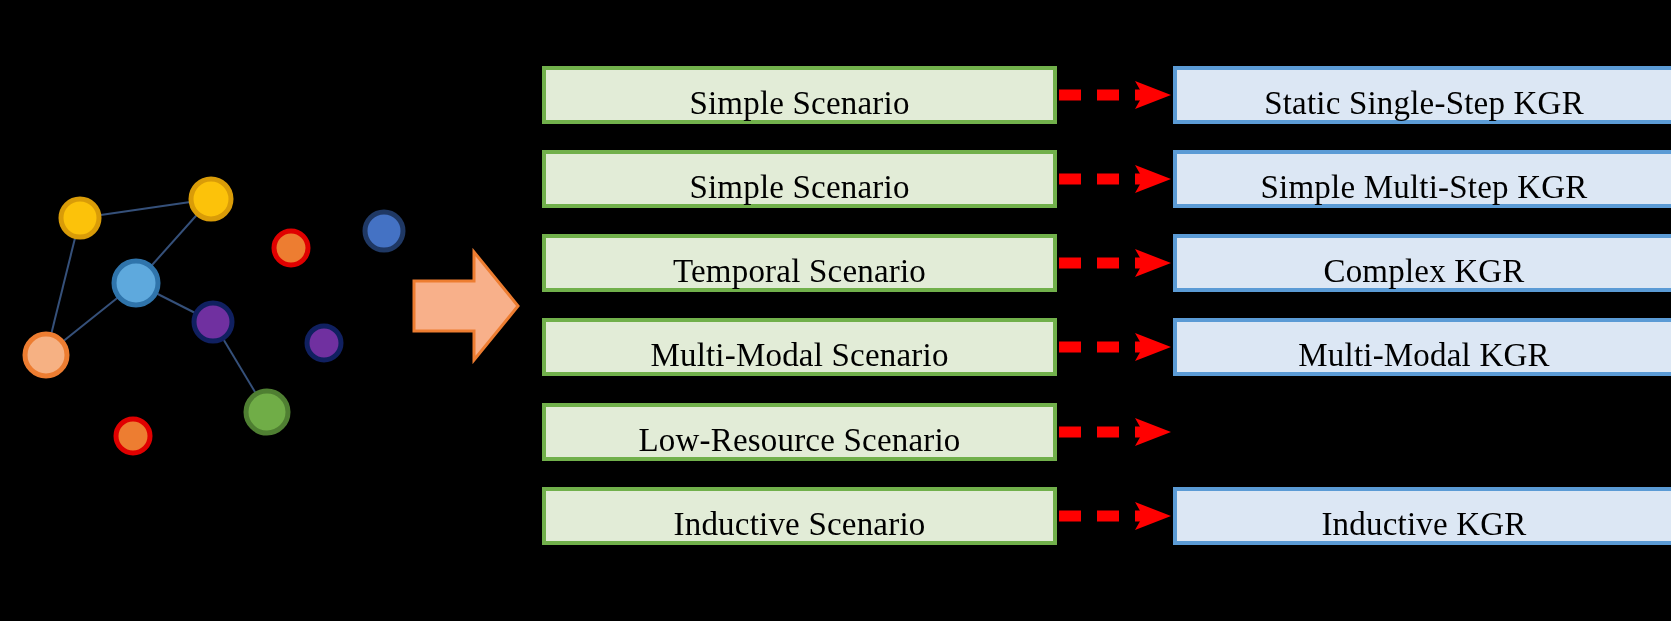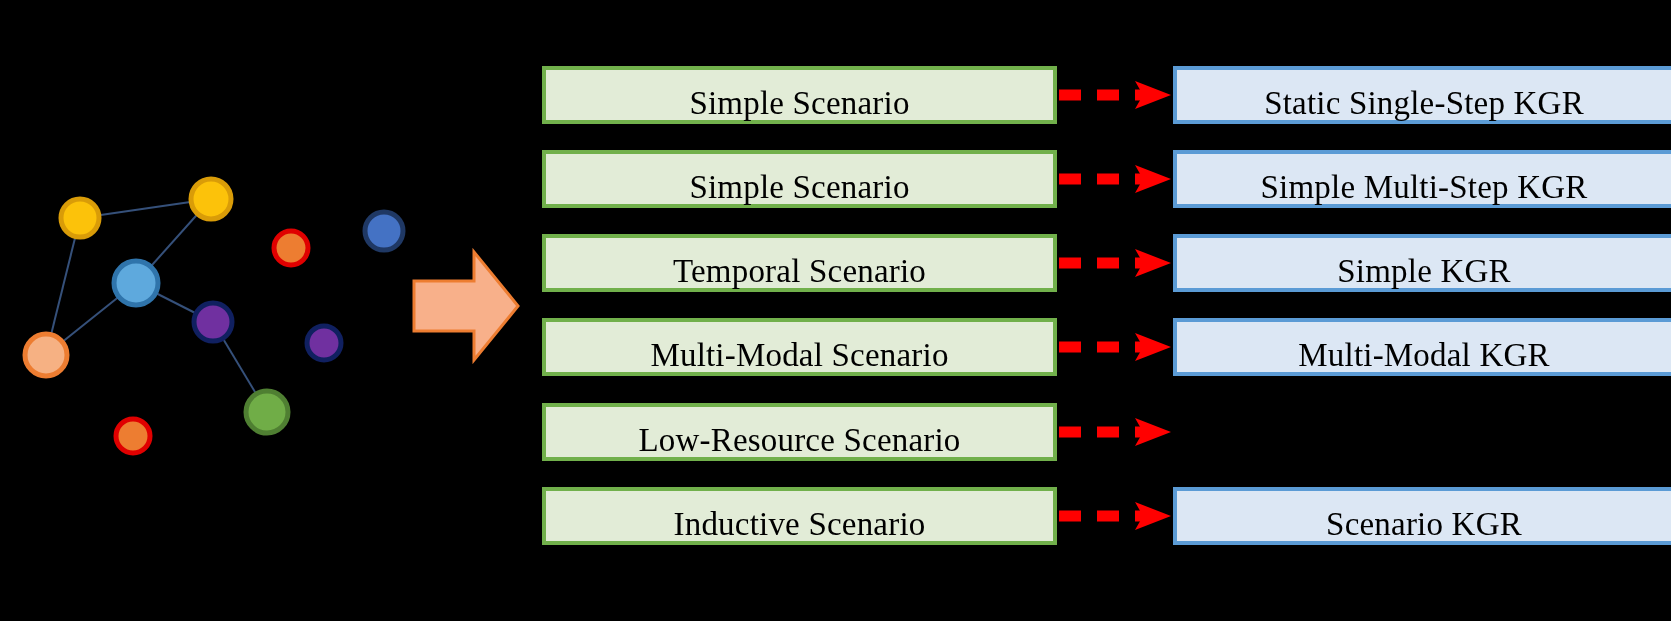--- a/index.html
+++ b/index.html
@@ -169,21 +169,21 @@
       </div>
       <div class="row" style="top: 234px;">
         <div class="scn-box">
           <span>Temporal Scenario</span>
         </div>
         <div class="dashed-arrow"><svg width="118" height="30" viewBox="0 0 118 30">
             <line x1="2" y1="15" x2="86" y2="15" stroke="#ff0000" stroke-width="11" stroke-dasharray="22,16"></line>
             <polygon points="78,1 114,15 78,29 86,15" fill="#ff0000"></polygon>
           </svg></div>
         <div class="kgr-box">
-          <span>Simple KGR</span>
+          <span>Complex KGR</span>
         </div>
       </div>
       <div class="row" style="top: 318px;">
         <div class="scn-box">
           <span>Multi-Modal Scenario</span>
         </div>
         <div class="dashed-arrow"><svg width="118" height="30" viewBox="0 0 118 30">
             <line x1="2" y1="15" x2="86" y2="15" stroke="#ff0000" stroke-width="11" stroke-dasharray="22,16"></line>
             <polygon points="78,1 114,15 78,29 86,15" fill="#ff0000"></polygon>
           </svg></div>
@@ -202,18 +202,18 @@
       </div>
       <div class="row" style="top: 487px;">
         <div class="scn-box">
           <span>Inductive Scenario</span>
         </div>
         <div class="dashed-arrow"><svg width="118" height="30" viewBox="0 0 118 30">
             <line x1="2" y1="15" x2="86" y2="15" stroke="#ff0000" stroke-width="11" stroke-dasharray="22,16"></line>
             <polygon points="78,1 114,15 78,29 86,15" fill="#ff0000"></polygon>
           </svg></div>
         <div class="kgr-box">
-          <span>Scenario KGR</span>
+          <span>Inductive KGR</span>
         </div>
       </div>
     </div>
 
 </div>
 
 </body></html>

